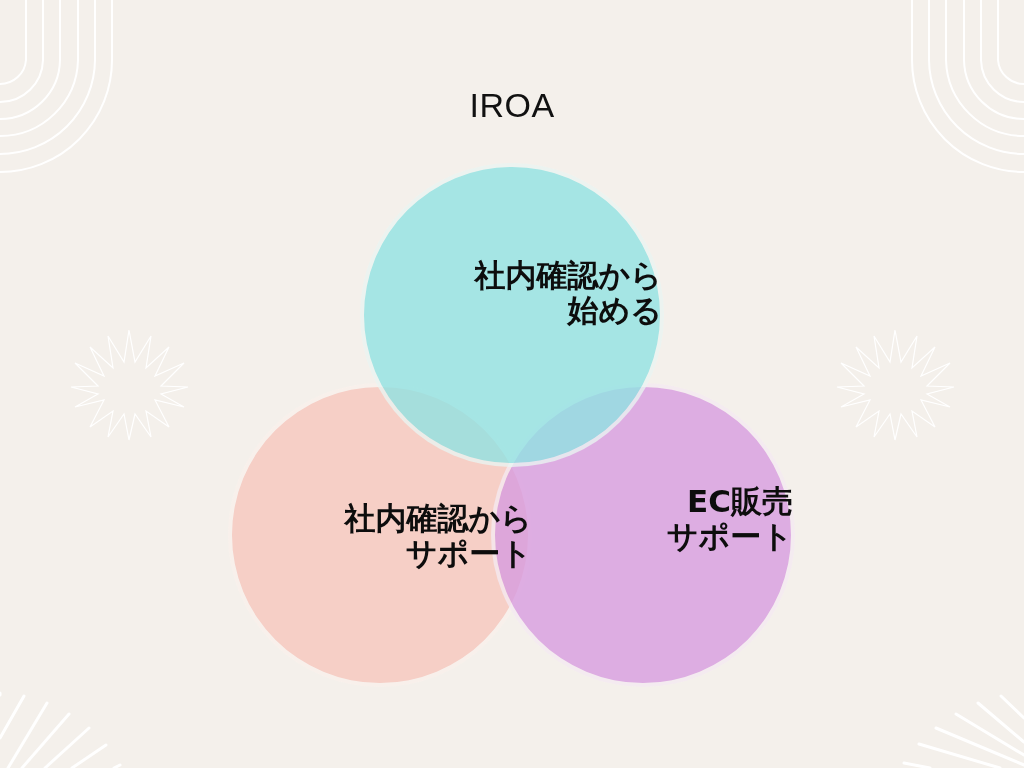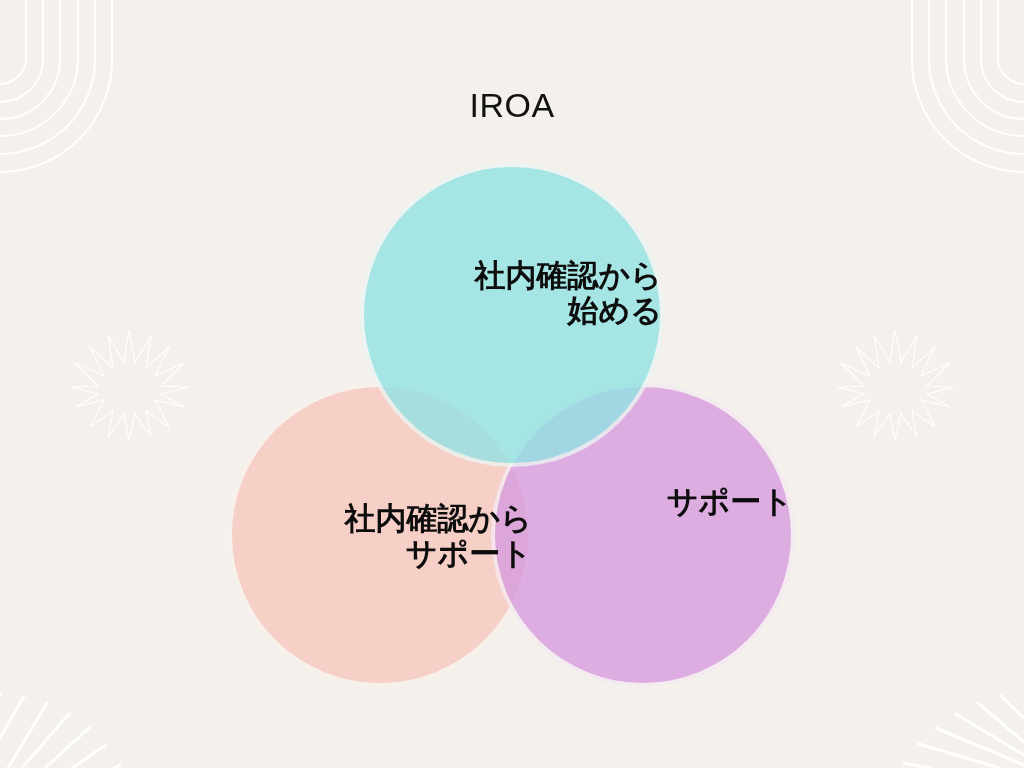--- a/index.html
+++ b/index.html
@@ -92,14 +92,15 @@
   <span>社内確認から</span>
   <span>始める</span>
 </div>
 
 <div class="label l-left">
   <span>社内確認から</span>
   <span>サポート</span>
 </div>
 
 <div class="label l-right">
+  <span>EC販売</span>
   <span>サポート</span>
 </div>
 
 </body></html>

